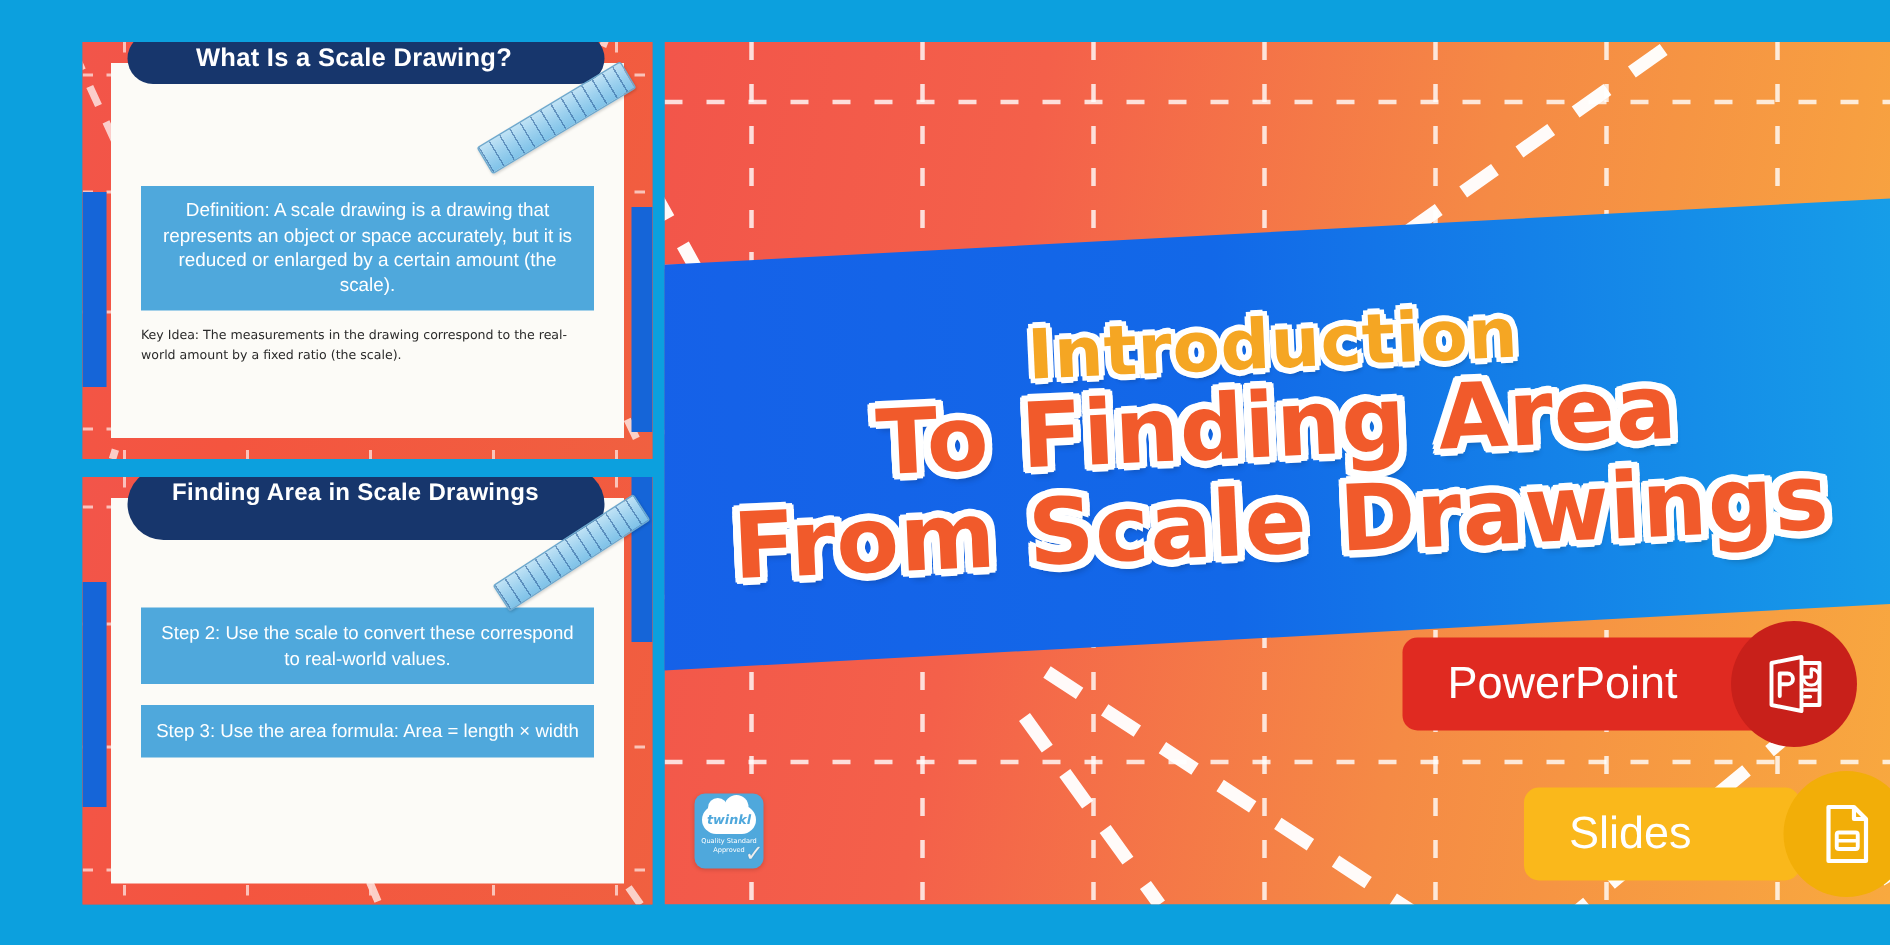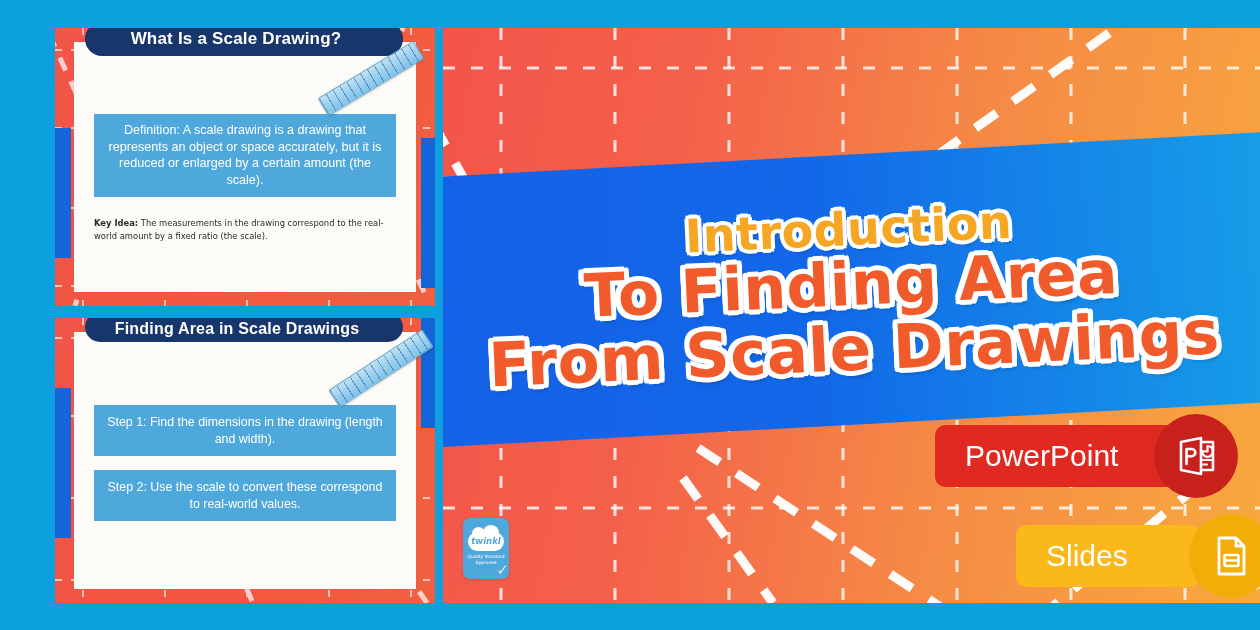--- a/index.html
+++ b/index.html
@@ -44,46 +44,46 @@
 
   .thumb-header {
     position:absolute; left:30px; right:32px; top:-6px;
     background:#17366C; border-radius:26px;
     color:#fff; text-align:center;
     font-weight:bold; letter-spacing:.2px;
     padding:7px 34px 8px 18px;
     line-height:1.12;
   }
   .thumb.one .thumb-header { font-size:17px; }
-  .thumb.two .thumb-header { font-size:16px; padding:8px 40px 4px 26px; }
+  .thumb.two .thumb-header { font-size:16px; padding:8px 40px 22px 26px; }
 
   .ruler {
     position:absolute; width:112px; height:21px;
     background:
       repeating-linear-gradient(90deg, rgba(40,90,150,.55) 0 1px, rgba(0,0,0,0) 1px 8px),
       linear-gradient(180deg,#BFE2F5 0%,#9FD2EF 45%,#7FC2E8 100%);
     border:1px solid #6EA9CE;
     border-radius:2px;
     box-shadow:0 1px 2px rgba(0,0,0,.18);
   }
   .thumb.one .ruler { right:8px; top:40px; transform:rotate(-31deg); }
   .thumb.two .ruler { right:-2px; top:40px; transform:rotate(-33deg); }
 
   .blue-box {
     background:#4FA8DC; color:#fff; text-align:center;
     font-size:12.6px; line-height:1.33; padding:8px 10px;
   }
-  .thumb.one .blue-box { position:absolute; left:20px; right:20px; top:72px; }
+  .thumb.one .blue-box { position:absolute; left:20px; right:20px; top:82px; }
 
   .key-idea {
     position:absolute; left:20px; right:20px; top:175px;
     color:#2A2A2A; font-size:8.4px; line-height:1.5;
     font-family:"DejaVu Sans", sans-serif;
   }
-  .key-idea b { font-weight:bold;margin-top:26px; }
+  .key-idea b { font-weight:normal;margin-top:26px; }
 
   .steps { position:absolute; left:20px; right:20px; top:73px; }
   .steps .blue-box { margin-bottom:14px; font-size:12.4px; padding:9px 8px; }
 
   
   .main {
     position:absolute; left:443px; top:28px; width:817px; height:575px;
     overflow:hidden;
   }
   .main-bg {
@@ -121,21 +121,21 @@
       -4px 0 0 #fff, 4px 0 0 #fff, 0 -4px 0 #fff, 0 4px 0 #fff,
       -4px -4px 0 #fff, 4px -4px 0 #fff, -4px 4px 0 #fff, 4px 4px 0 #fff,
       -5px 0 0 #fff, 5px 0 0 #fff, 0 -5px 0 #fff, 0 5px 0 #fff,
       -5px -3px 0 #fff, 5px -3px 0 #fff, -5px 3px 0 #fff, 5px 3px 0 #fff,
       3px 6px 4px rgba(0,0,0,.2);
   }
   .t3 { font-size:61px; }
 
   
   .twinkl {
-    position:absolute; left:20px; bottom:24px; width:46px; height:61px;
+    position:absolute; left:20px; bottom:24px; width:46px; height:50px;
     background:#4FA8DC; border-radius:7px;
     display:flex; flex-direction:column; align-items:center; justify-content:center;
     box-shadow:0 1px 3px rgba(0,0,0,.15);
   }
   .twinkl-cloud {
     position:relative; width:36px; height:19px; background:#fff; border-radius:10px;
     display:flex; align-items:center; justify-content:center;
   }
   .twinkl-cloud:before, .twinkl-cloud:after {
     content:""; position:absolute; background:#fff; border-radius:50%;
@@ -231,22 +231,22 @@
       <g stroke="#ffffff" stroke-opacity="0.95" fill="none" stroke-width="5" stroke-dasharray="14 12">
         <path d="M 120 -8 L 168 40 L 140 150 L 200 290"></path>
         <path d="M 356 140 L 320 210 L 372 285"></path>
       </g>
     </svg>
     <div class="thumb-blueband"></div>
     <div class="thumb-blueband right"></div>
 
     <div class="thumb-card">
       <div class="steps">
-        <div class="blue-box">Step 1: Find the dimensions in the drawing (length and width).</div>
         <div class="blue-box">Step 2: Use the scale to convert these correspond to real-world values.</div>
+        <div class="blue-box">Step 3: Use the area formula: Area = length × width</div>
       </div>
     </div>
 
     <div class="thumb-header">Finding Area in Scale Drawings</div>
     <div class="ruler"></div>
   </div>
 </div>
 
 <div class="main">
   <div class="main-bg"></div>

